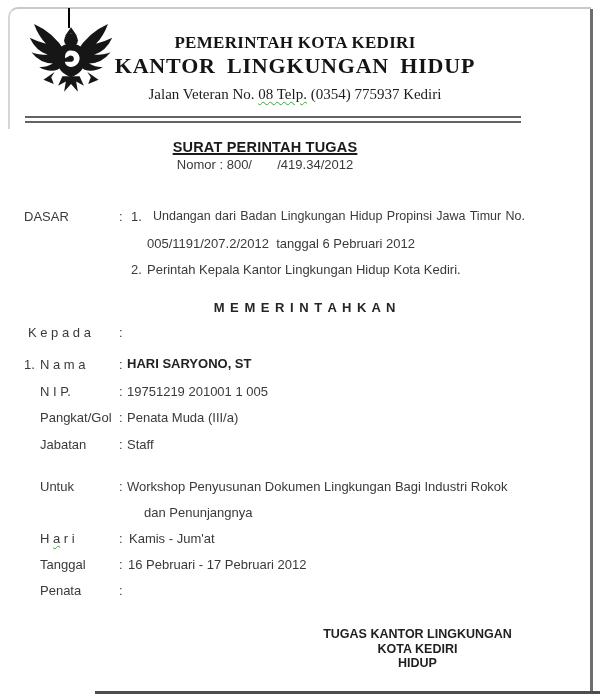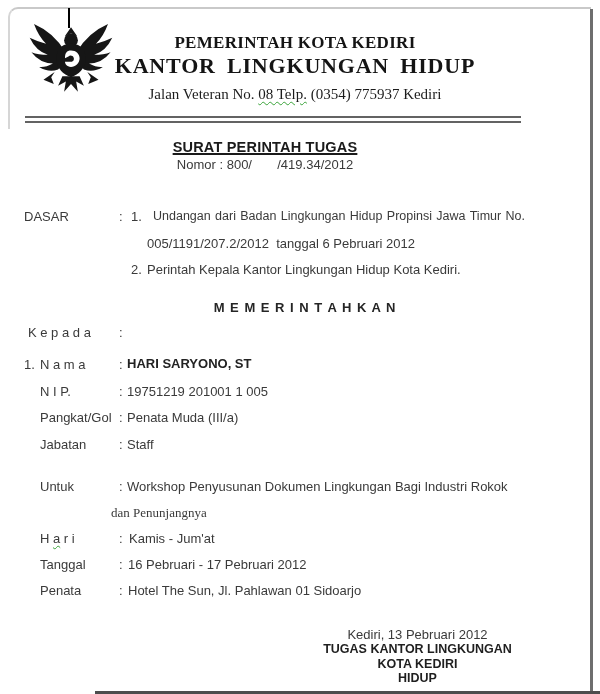--- a/index.html
+++ b/index.html
@@ -106,34 +106,32 @@
   <div class="t" style="left:119px;top:410px;">:</div>
   <div class="t" style="left:127px;top:410px;">Penata Muda (III/a)</div>
 
   <div class="t" style="left:40px;top:437px;">Jabatan</div>
   <div class="t" style="left:119px;top:437px;">:</div>
   <div class="t" style="left:127px;top:437px;">Staff</div>
 
   <div class="t" style="left:40px;top:479px;">Untuk</div>
   <div class="t" style="left:119px;top:479px;">:</div>
   <div class="t" style="left:127px;top:479px;">Workshop Penyusunan Dokumen Lingkungan Bagi Industri Rokok</div>
-  <div class="t" style="left:111px;top:505px;font-family:Liberation Serif, serif;">dan Penunjangnya</div>
+  <div class="t" style="left:144px;top:505px;">dan Penunjangnya</div>
 
   <div class="t pre" style="left:40px;top:531px;"><span>H </span><span class="squiggle">a</span><span> r i</span></div>
   <div class="t" style="left:119px;top:531px;">:</div>
   <div class="t" style="left:129px;top:531px;">Kamis - Jum'at</div>
 
   <div class="t" style="left:40px;top:557px;">Tanggal</div>
   <div class="t" style="left:119px;top:557px;">:</div>
   <div class="t" style="left:128px;top:557px;">16 Pebruari - 17 Pebruari 2012</div>
 
   <div class="t" style="left:40px;top:583px;">Penata</div>
   <div class="t" style="left:119px;top:583px;">:</div>
-  <div class="t" style="left:128px;top:583px;">Hotel The Sun, Jl. Pahlawan 01 Sidoarjo</div>
 
   <div class="sig">
-    <div class="sig-date">Kediri, 13 Pebruari 2012</div>
     <div class="sig-line">TUGAS KANTOR LINGKUNGAN</div>
     <div class="sig-line">KOTA KEDIRI</div>
     <div class="sig-line">HIDUP</div>
   </div>
 
 </div>
 
 </body></html>

